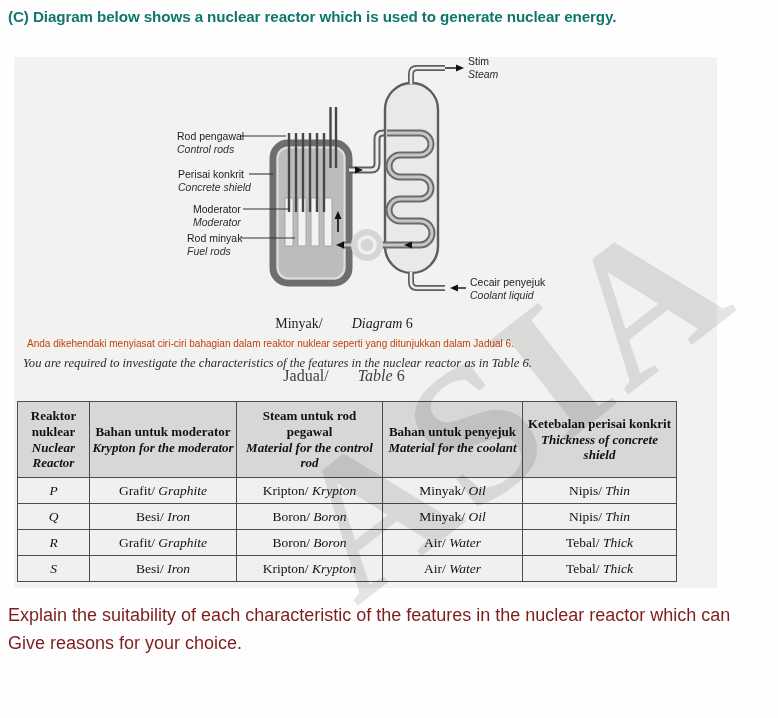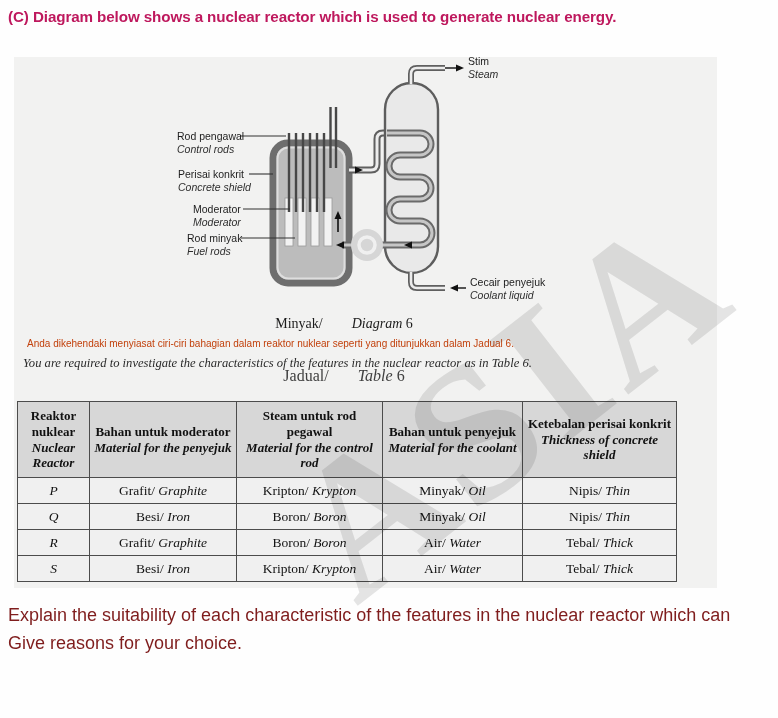--- a/index.html
+++ b/index.html
@@ -1,19 +1,19 @@
 <!DOCTYPE html>
 <html><head>
 <meta charset="utf-8">
 <style>
   html,body{margin:0;padding:0;background:#ffffff;}
   .page{position:relative;width:778px;height:718px;background:#fefefe;overflow:hidden;
         font-family:"Liberation Sans",sans-serif;}
   .heading{position:absolute;left:8px;top:8px;width:760px;font-size:15.2px;font-weight:bold;
-           color:#be185d;letter-spacing:-0.1px;}
+           color:#0f766e;letter-spacing:-0.1px;}
   .panel{position:absolute;left:14px;top:57px;width:703px;height:531px;background:#f2f2f1;}
   .watermark{position:absolute;left:250px;top:250px;font-family:"Liberation Serif",serif;
              font-weight:bold;font-size:195px;line-height:1;color:rgba(125,125,125,0.20);
              transform:rotate(-38deg);transform-origin:center center;white-space:nowrap;
              letter-spacing:6px;pointer-events:none;z-index:3;mix-blend-mode:multiply;}
   .diagram{position:absolute;left:0;top:0;z-index:1;}
   .fig-caption{position:absolute;left:0;top:259px;width:660px;text-align:center;z-index:2;
                font-family:"Liberation Serif",serif;font-size:14px;color:#1c1c1c;}
   .fig-caption em,.tbl-caption em{font-style:italic;margin-left:29px;}
   .intro-ms{position:absolute;left:13px;top:281px;width:680px;z-index:2;
@@ -158,21 +158,21 @@
           <col style="width:154px">
         </colgroup>
       <thead>
         <tr>
           <th>
               <span class="ms">Reaktor nuklear</span>
               <span class="en">Nuclear Reactor</span>
             </th>
           <th>
               <span class="ms">Bahan untuk moderator</span>
-              <span class="en">Material for the penyejuk</span>
+              <span class="en">Krypton for the moderator</span>
             </th>
           <th>
               <span class="ms">Steam untuk rod pegawal</span>
               <span class="en">Material for the control rod</span>
             </th>
           <th>
               <span class="ms">Bahan untuk penyejuk</span>
               <span class="en">Material for the coolant</span>
             </th>
           <th>

